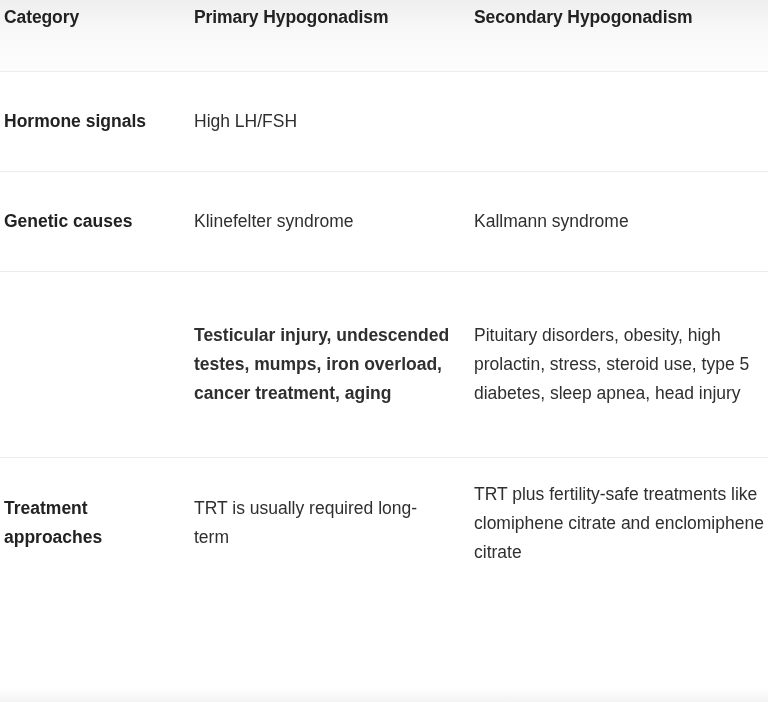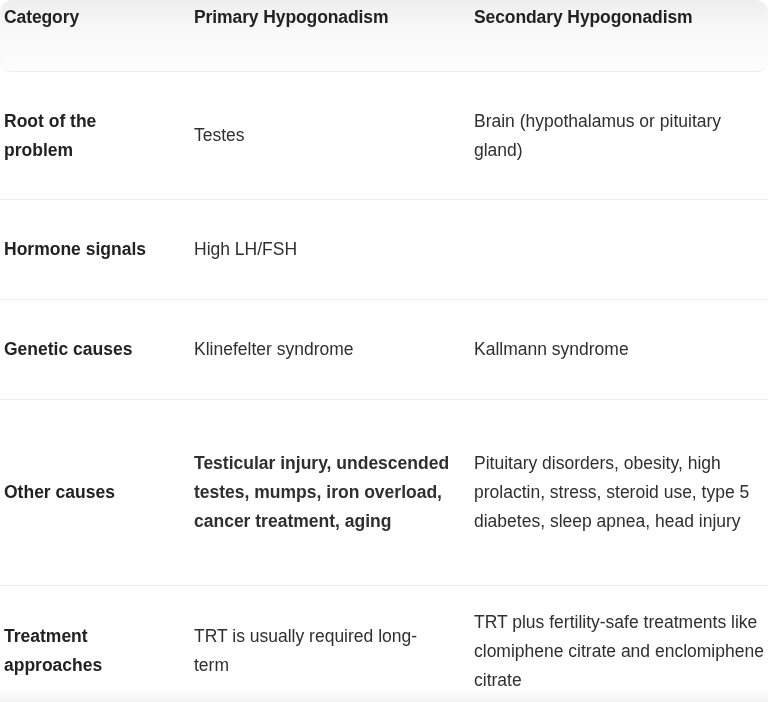--- a/index.html
+++ b/index.html
@@ -20,21 +20,20 @@
       left: 0;
       top: 0;
       width: 768px;
     }
     .header {
       height: 72px;
       background: linear-gradient(to bottom, #eeeeee 0px, #f8f8f8 30px, #fdfdfd 72px);
       border-bottom: 1px solid #ececec;
       position: relative;
       box-sizing: border-box;
-      border-radius: 13px;
     }
     .hcell {
       position: absolute;
       top: 7px;
       font-size: 17.5px;
       font-weight: bold;
       color: #222;
       letter-spacing: -0.1px;
     }
     .c1 { left: 4px; width: 180px; }
@@ -76,31 +75,20 @@
 <body>
 
 <div class="table">
 
   <div class="header">
     <div class="hcell c1">Category</div>
     <div class="hcell c2">Primary Hypogonadism</div>
     <div class="hcell c3">Secondary Hypogonadism</div>
   </div>
 
-  <div class="row r1">
-    <div class="cell c1" style="width:110px;">
-        <span>Root of the problem</span>
-      </div>
-    <div class="cell c2">
-        <span>Testes</span>
-      </div>
-    <div class="cell c3">
-        <span>Brain (hypothalamus or pituitary gland)</span>
-      </div>
-  </div>
 
   <div class="row r2">
     <div class="cell c1">
         <span>Hormone signals</span>
       </div>
     <div class="cell c2">
         <span>High LH/FSH</span>
       </div>
   </div>
 
@@ -110,23 +98,20 @@
       </div>
     <div class="cell c3">
         <span>Kallmann syndrome</span>
       </div>
     <div class="cell c2">
         <span>Klinefelter syndrome</span>
       </div>
   </div>
 
   <div class="row r4">
-    <div class="cell c1">
-        <span>Other causes</span>
-      </div>
     <div class="cell c2" style="width:258px;font-weight:bold;">
         <span>Testicular injury, undescended testes, mumps, iron overload, cancer treatment, aging</span>
       </div>
     <div class="cell c3" style="width:285px;">
         <span>Pituitary disorders, obesity, high prolactin, stress, steroid use, type 5 diabetes, sleep apnea, head injury</span>
       </div>
   </div>
 
   <div class="row r5">
     <div class="cell c1" style="width:100px;">

